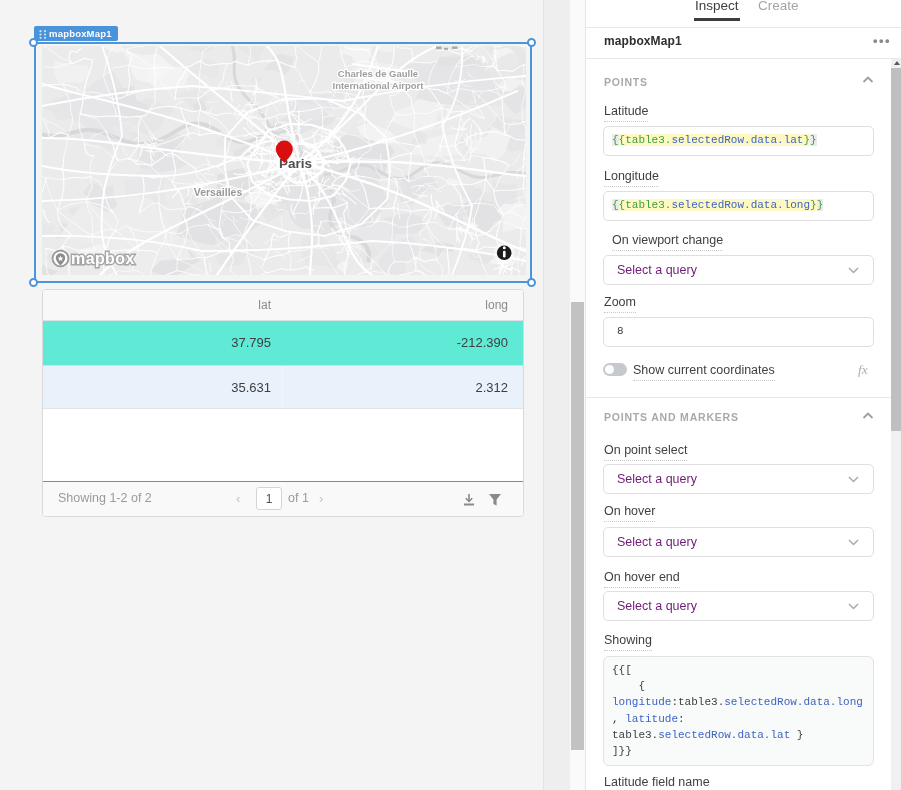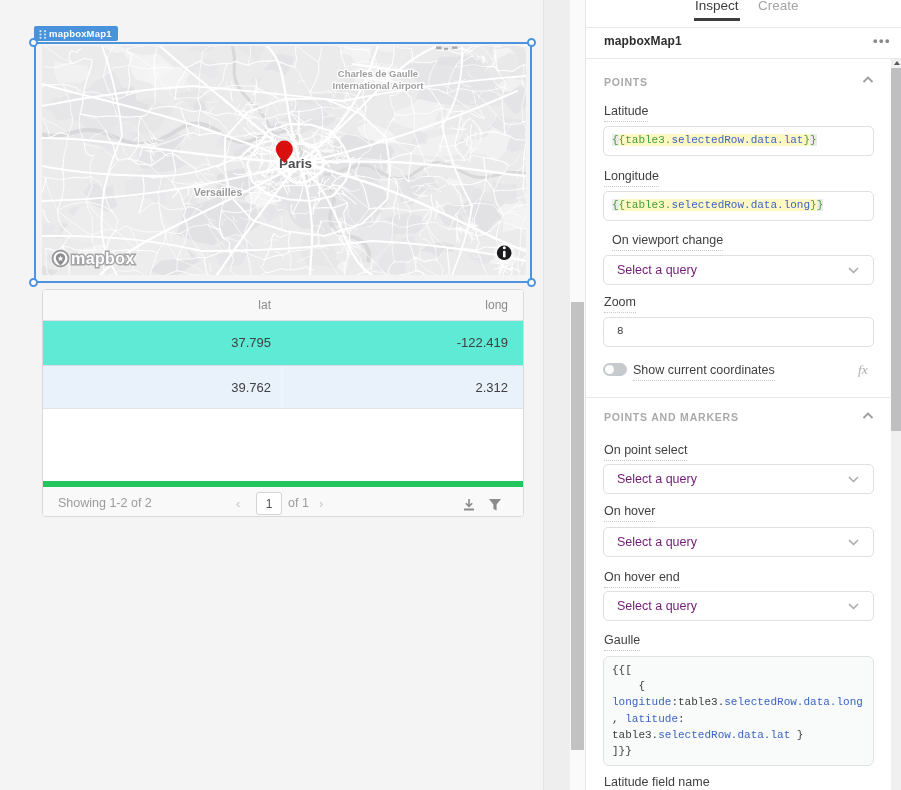--- a/index.html
+++ b/index.html
@@ -25,21 +25,21 @@
 
 
 #table { position:absolute; left:42px; top:289px; width:482px; height:228px; background:#fff;
   border:1px solid #d9d9db; border-radius:4px; overflow:hidden; font-size:13px; }
 #thead { position:absolute; left:0; top:0; width:100%; height:31px; background:#f8f8f9; border-bottom:1px solid #e0e0e2; color:#8b8b8e; font-size:12px; }
 .hcell { position:absolute; top:0; line-height:30px; }
 #row1 { position:absolute; left:0; top:31px; width:100%; height:44px; background:#5eead4; color:#404044; }
 #row2 { position:absolute; left:0; top:75px; width:100%; height:44px; background:#e9f1fb; border-top:1px solid #dcdcde; border-bottom:1px solid #e4e4e6; color:#404044; }
 #row2 .coldiv { position:absolute; left:239px; top:0; width:1px; height:100%; background:#f0f5fc; }
 .cell { position:absolute; top:0; line-height:43px; }
-#tfoot { position:absolute; left:0; bottom:0; width:100%; height:35px; background:#f9f9fa; border-top:6px solid #22c55e; color:#9b9b9e; font-size:12.5px; }
+#tfoot { position:absolute; left:0; bottom:0; width:100%; height:35px; background:#f9f9fa; border-top:1px solid #22c55e; color:#9b9b9e; font-size:12.5px; }
 
 
 #panel { position:absolute; left:585px; top:0; width:316px; height:790px; background:#fff; border-left:1px solid #e6e6e7; }
 #tabInspect { position:absolute; left:109px; top:-2px; color:#3d3d40; font-size:13.5px; }
 #tabCreate { position:absolute; left:172px; top:-2px; color:#a4a4a8; font-size:13.5px; }
 #tabline { position:absolute; left:108px; top:18px; width:46px; height:3px; background:#3d3d40; }
 #tabborder { position:absolute; left:0; top:27px; width:100%; height:1px; background:#e8e8e9; }
 #cmpname { position:absolute; left:18px; top:34px; color:#2e2e31; font-size:12px; font-weight:700; letter-spacing:.1px; }
 #dots { position:absolute; left:287px; top:33px; color:#8a8a8d; font-size:13px; letter-spacing:1.5px; font-weight:700; }
 #headborder { position:absolute; left:0; top:58px; width:100%; height:1px; background:#e8e8e9; }
@@ -1074,25 +1074,25 @@
         </g>
       </svg>mapboxMap1</div>
 
   <div id="table">
     <div id="thead">
         <div class="hcell" style="right:252px;">lat</div>
         <div class="hcell" style="right:15px;">long</div>
       </div>
     <div id="row1">
         <div class="cell" style="right:252px;">37.795</div>
-        <div class="cell" style="right:15px;">-122.419</div>
+        <div class="cell" style="right:15px;">-212.390</div>
       </div>
     <div id="row2">
         <div class="coldiv"></div>
-        <div class="cell" style="right:252px;">39.762</div>
+        <div class="cell" style="right:252px;">35.631</div>
         <div class="cell" style="right:15px;">2.312</div>
       </div>
     <div id="tfoot">
       <div style="position:absolute;left:15px;top:9px;">Showing 1-2 of 2</div>
       <div style="position:absolute;left:193px;top:9px;color:#c4c4c7;font-size:13px;">‹</div>
       <div style="position:absolute;left:213px;top:5px;width:26px;height:23px;border:1px solid #d4d4d6;border-radius:3px;background:#fff;color:#515154;text-align:center;line-height:22px;font-size:12px;">1</div>
       <div style="position:absolute;left:245px;top:9px;">of 1</div>
       <div style="position:absolute;left:276px;top:9px;color:#c4c4c7;font-size:13px;">›</div>
       <svg style="position:absolute;left:419px;top:11px;" width="14" height="14" viewBox="0 0 14 14">
           <g stroke="#8a8a8d" stroke-width="1.6" fill="none">
@@ -1173,21 +1173,21 @@
       </div>
 
     <div class="lbl" style="top:570px;"><span>On hover end</span></div>
     <div class="inp" style="top:591px;">
         <div class="ph">Select a query</div>
         <svg class="selchev" width="11" height="7" viewBox="0 0 11 7">
           <path d="M1 1 L5.5 5.5 L10 1" fill="none" stroke="#a6a9ad" stroke-width="1.5"></path>
         </svg>
       </div>
 
-    <div class="lbl" style="top:633px;"><span>Gaulle</span></div>
+    <div class="lbl" style="top:633px;"><span>Showing</span></div>
     <div id="ptextarea">
         <pre>{{[
     {
 <span class="cb">longitude</span>:table3.<span class="cb">selectedRow.data.long</span>
 , <span class="cb">latitude</span>:
 table3.<span class="cb">selectedRow.data.lat</span> }
 ]}}</pre>
       </div>
 
     <div class="lbl" style="top:775px;"><span style="border-bottom:none;">Latitude field name</span></div>

